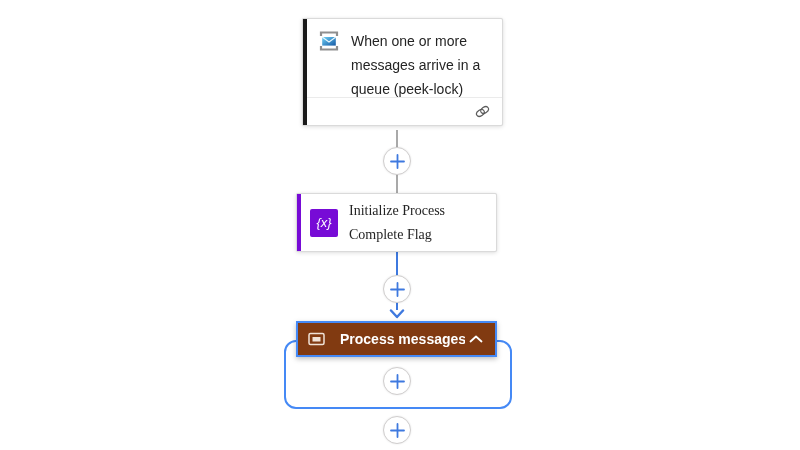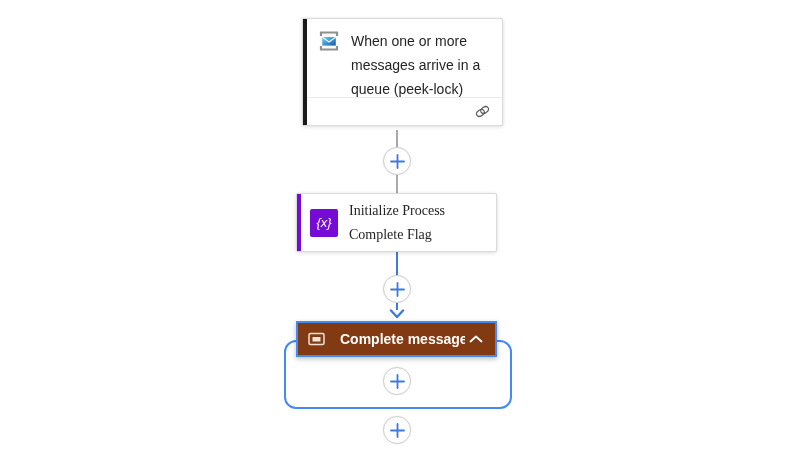--- a/index.html
+++ b/index.html
@@ -163,21 +163,21 @@
     </svg>
   </button>
 
   <div class="scope-header">
     <span style="display:flex;">
       <svg width="17" height="16" viewBox="0 0 17 16">
         <rect x="1" y="2.5" width="15" height="11" rx="1.5" fill="none" stroke="#f0e2d6" stroke-width="1.5"></rect>
         <rect x="4.5" y="6" width="8" height="4.5" fill="#f0e2d6"></rect>
       </svg>
     </span>
-    <div class="scope-title">Complete message</div>
+    <div class="scope-title">Process messages</div>
     <span class="collapse-btn">
       <svg width="14" height="8" viewBox="0 0 14 8">
         <path d="M1.5 6.5 L7 1.5 L12.5 6.5" fill="none" stroke="#ffffff" stroke-width="1.8" stroke-linecap="round" stroke-linejoin="round"></path>
       </svg>
     </span>
   </div>
 
   <button class="plus-btn plus-4">
     <svg width="15" height="15" viewBox="0 0 15 15">
       <path d="M7.5 1 V14 M1 7.5 H14" stroke="#3e79df" stroke-width="1.8" stroke-linecap="round"></path>

